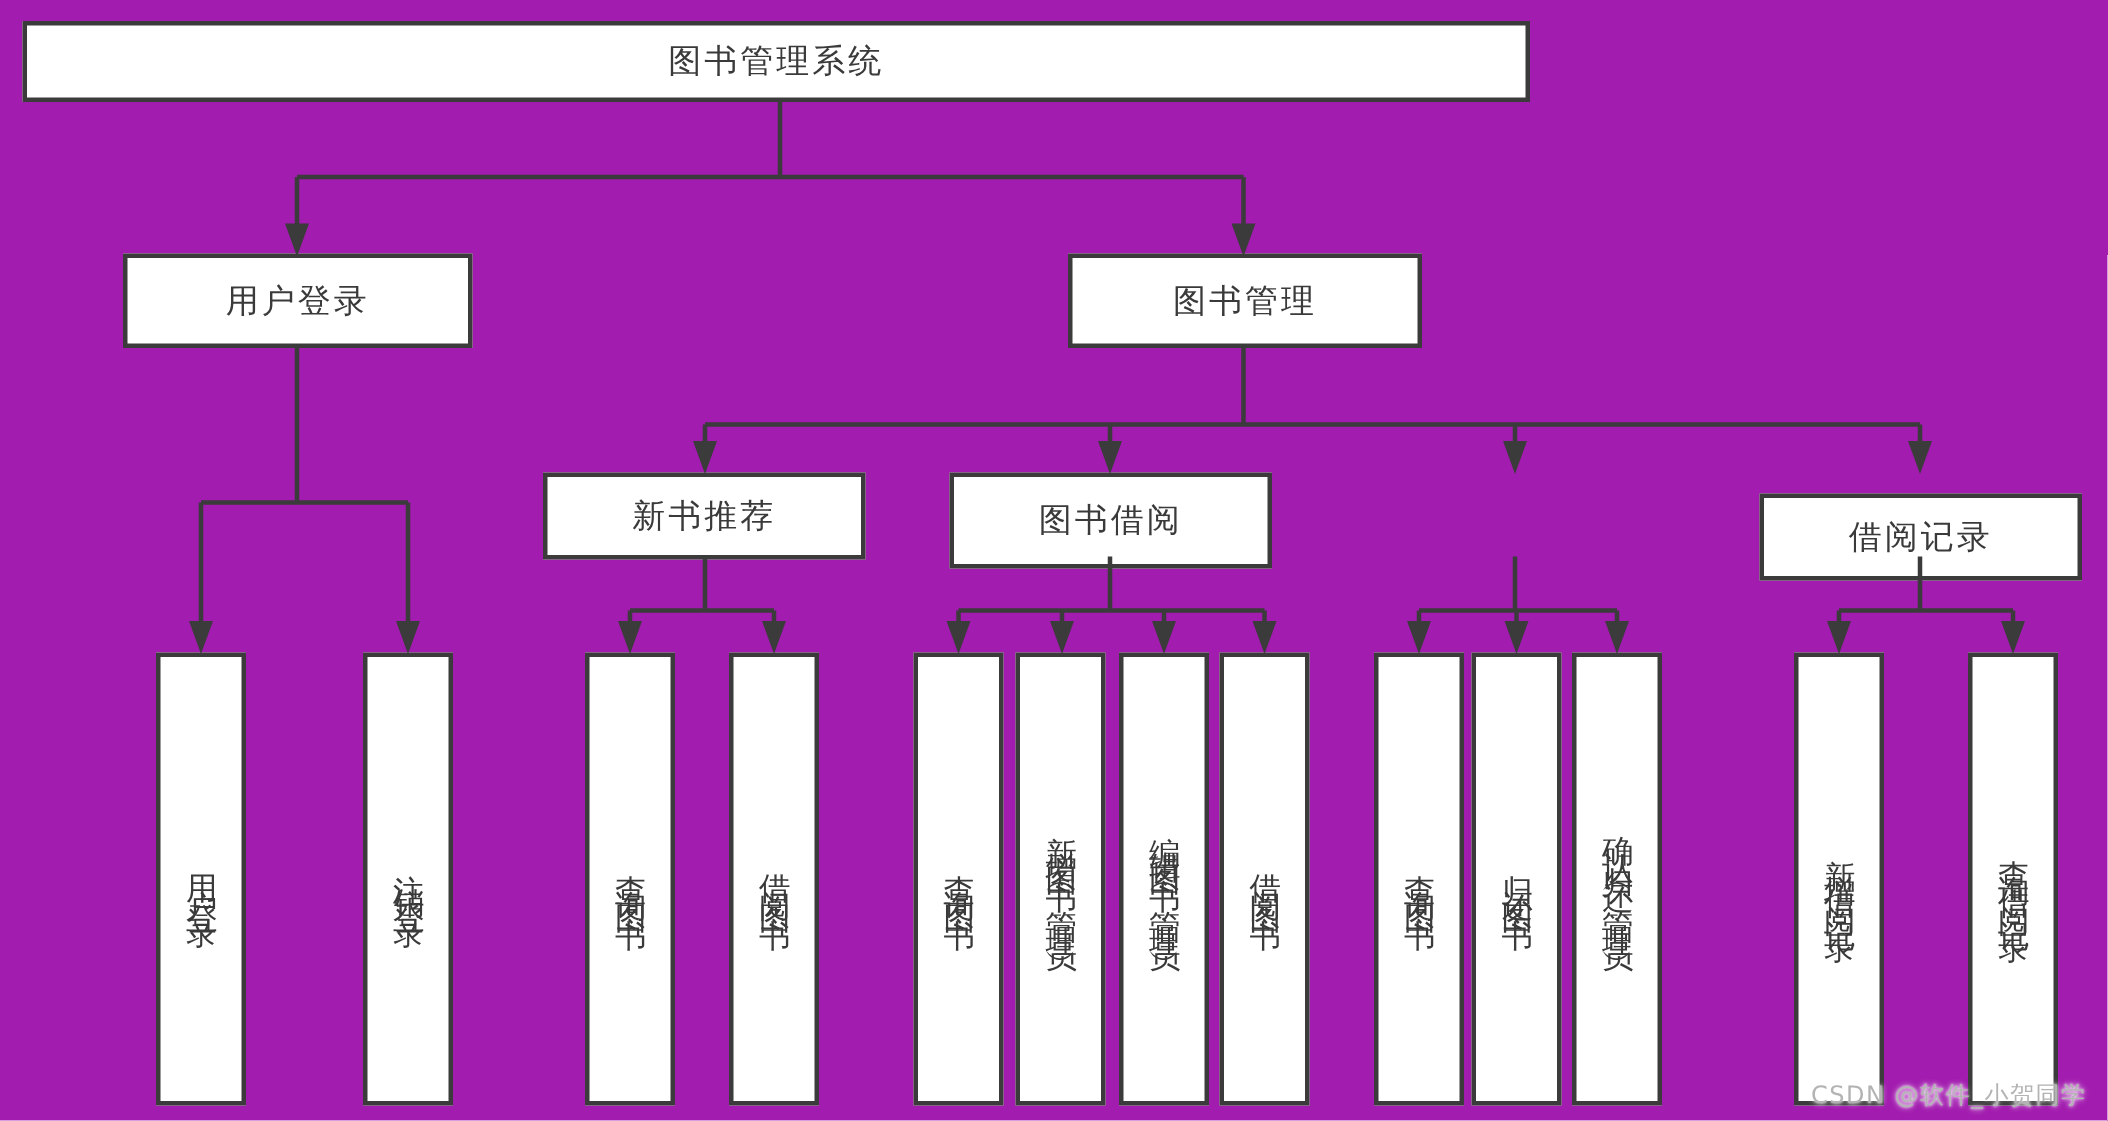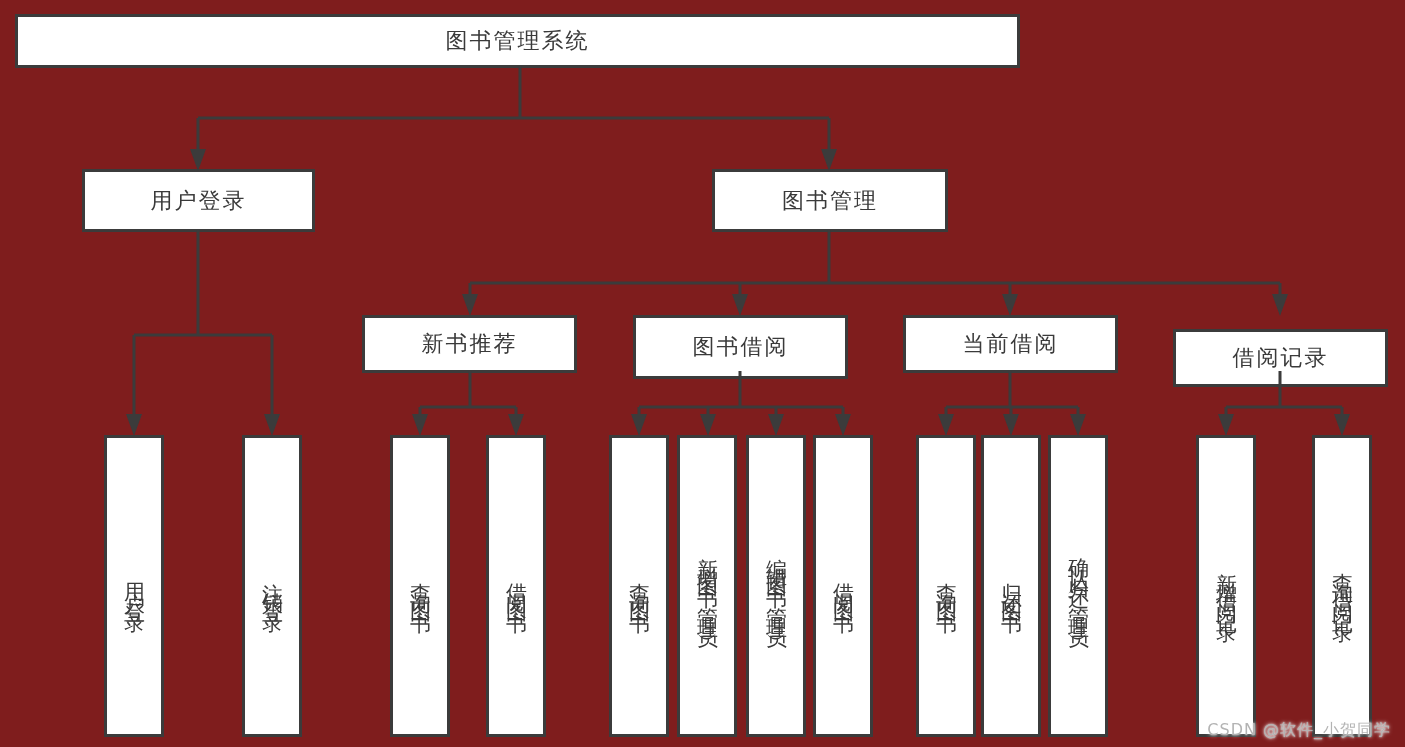--- a/index.html
+++ b/index.html
@@ -1,17 +1,17 @@
 <!DOCTYPE html>
 <html><head>
 <meta charset="utf-8">
 <style>
   html,body{margin:0;padding:0;background:#ffffff;}
   #canvas{
-    position:relative;width:1405px;height:747px;background:#7f1d1d;overflow:hidden;
+    position:relative;width:1405px;height:747px;background:#a21caf;overflow:hidden;
     font-family:"DejaVu Sans",sans-serif;
   }
   #connectors{position:absolute;left:0;top:0;z-index:3;pointer-events:none;}
   .hbox{
     position:absolute;box-sizing:border-box;z-index:2;
     border:3px solid #3b3b3b;background:#ffffff;
     display:flex;align-items:center;justify-content:center;
   }
   .hbox span{
     font-size:22px;color:#3a3a3a;letter-spacing:2px;white-space:nowrap;
@@ -91,23 +91,20 @@
   <div class="hbox" style="left:712px;top:169px;width:236px;height:63px">
     <span>图书管理</span>
   </div>
 
   <div class="hbox" style="left:362px;top:315px;width:215px;height:58px">
     <span>新书推荐</span>
   </div>
   <div class="hbox" style="left:633px;top:315px;width:215px;height:64px">
     <span>图书借阅</span>
   </div>
-  <div class="hbox" style="left:903px;top:315px;width:215px;height:58px">
-    <span>当前借阅</span>
-  </div>
   <div class="hbox" style="left:1173px;top:329px;width:215px;height:58px">
     <span>借阅记录</span>
   </div>
 
   <div class="leaf" style="left:104px">
     <span>用户登录</span>
   </div>
   <div class="leaf" style="left:242px">
     <span>注销登录</span>
   </div>

